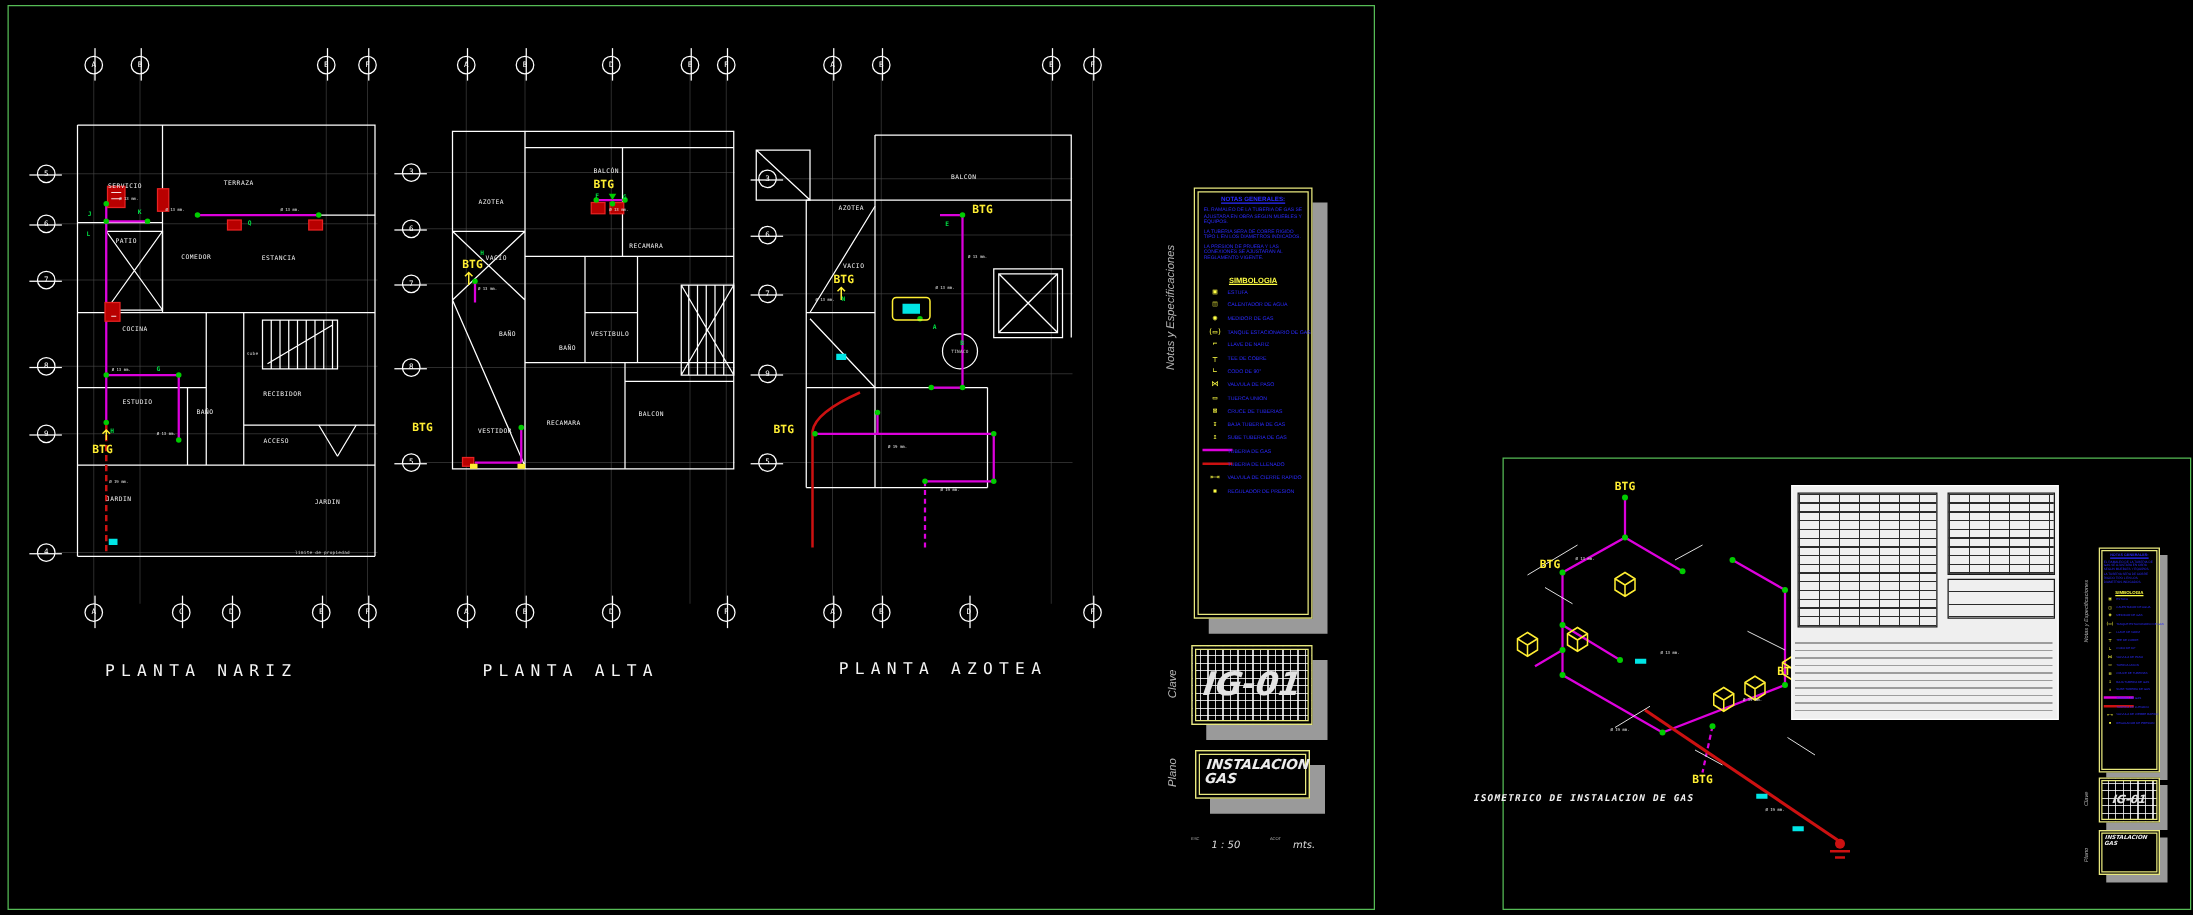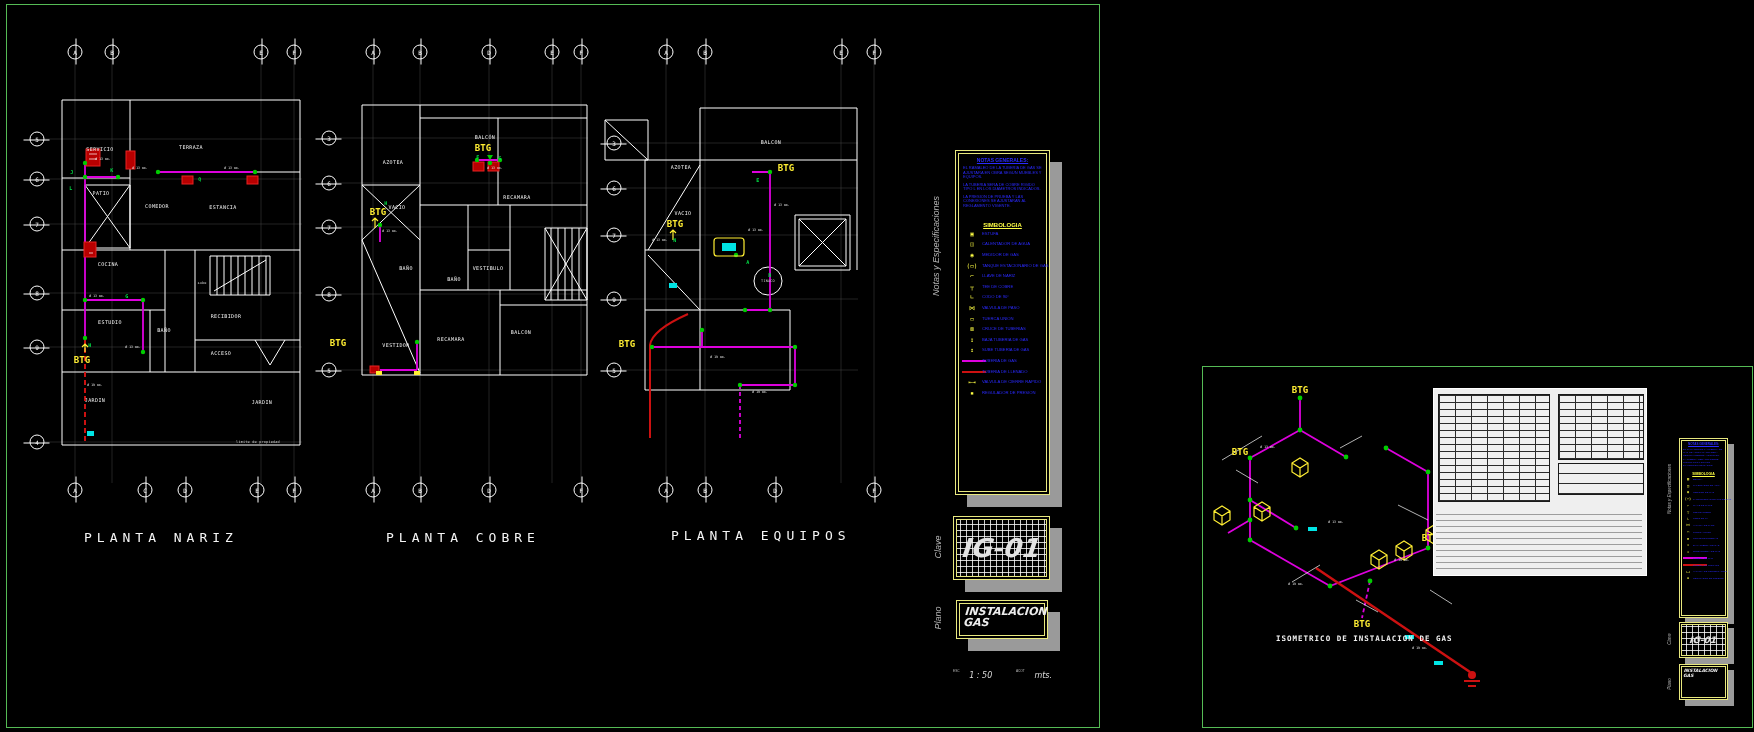--- a/index.html
+++ b/index.html
@@ -335,22 +335,22 @@
   <div class="layer">
       <div class="lbl wdim" style="left: 1268px; top: 447px;">Ø 13 mm.</div>
       <div class="lbl wdim" style="left: 1336px; top: 522px;">Ø 13 mm.</div>
       <div class="lbl wdim" style="left: 1402px; top: 560px;">Ø 19 mm.</div>
       <div class="lbl wdim" style="left: 1296px; top: 584px;">Ø 19 mm.</div>
       <div class="lbl wdim" style="left: 1443px; top: 500px;">Ø 13 mm.</div>
       <div class="lbl wdim" style="left: 1420px; top: 648px;">Ø 19 mm.</div>
     </div>
 
   <span class="plan-title" style="left:84px;top:530px;">PLANTA  NARIZ</span>
-  <span class="plan-title" style="left:386px;top:530px;">PLANTA  COBRE</span>
-  <span class="plan-title" style="left:671px;top:528px;">PLANTA  EQUIPOS</span>
+  <span class="plan-title" style="left:386px;top:530px;">PLANTA  ALTA</span>
+  <span class="plan-title" style="left:671px;top:528px;">PLANTA  AZOTEA</span>
 
   <span class="vlabel" style="left:936px;top:246px;">Notas y Especificaciones</span>
   <div class="panel" style="left:955px;top:150px;width:93px;height:343px;">
     <div class="notes-title">NOTAS GENERALES:</div>
     <div class="note-p">EL RAMALEO DE LA TUBERIA DE GAS SE AJUSTARA EN OBRA SEGUN MUEBLES Y EQUIPOS.</div>
     <div class="note-p">LA TUBERIA SERA DE COBRE RIGIDO TIPO L EN LOS DIAMETROS INDICADOS.</div>
     <div class="note-p">LA PRESION DE PRUEBA Y LAS CONEXIONES SE AJUSTARAN AL REGLAMENTO VIGENTE.</div>
     <div class="simb-title">SIMBOLOGIA</div>
     <div>
         <div class="lrow">
@@ -433,21 +433,21 @@
     </div>
   </div>
 
   <div class="scalebar" style="left:953px;top:663px;">
     <span class="sc-small">ESC</span>
     <span class="sc-val">1 : 50</span>
     <span class="sc-small">ACOT</span>
     <span class="sc-val">mts.</span>
   </div>
 
-  <span class="iso-title" style="left:1276px;top:634px;">ISOMETRICO DE  INSTALACION DE GAS</span>
+  <span class="iso-title" style="left:1179px;top:634px;font-style:italic;">ISOMETRICO DE  INSTALACION DE GAS</span>
 
   <div class="tablepanel">
     <div class="tgrid" style="left:4px;top:5px;width:110px;height:106px;"></div>
     <div class="tgrid" style="left:124px;top:5px;width:84px;height:64px;"></div>
     <div class="tgrid" style="left:124px;top:74px;width:84px;height:30px;background-image:repeating-linear-gradient(0deg,#2a2a2a 0 1px,transparent 1px 10px);"></div>
     <div class="tstripes"></div>
   </div>
 
   <span class="vlabel small" style="left:1669px;top:489px;">Notas y Especificaciones</span>
   <div class="panel mini" style="left:1679px;top:438px;width:47px;height:178px;box-shadow:inset 0 0 0 1px #000,inset 0 0 0 2px #e8e87e,6px 6px 0 0 #9a9a9a;">

